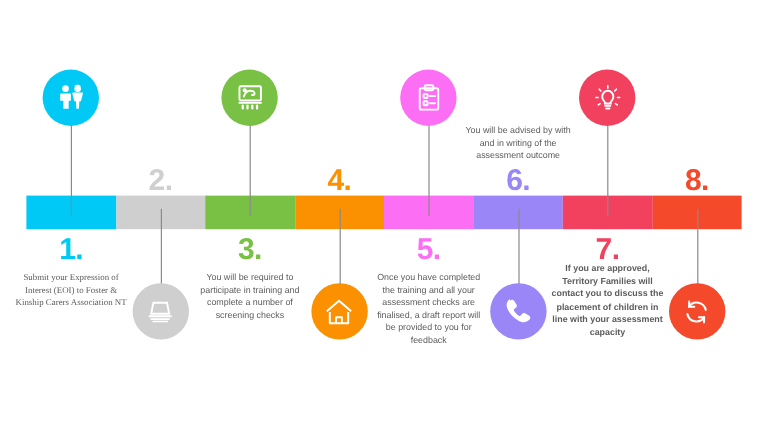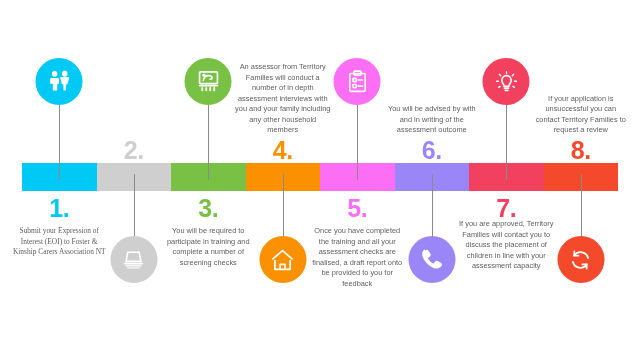--- a/index.html
+++ b/index.html
@@ -116,37 +116,36 @@
         <div class="circ" style="background: rgb(251, 144, 0); top: 236px;">
           <span>
     <svg viewBox="0 0 32 32" fill="none" stroke="#fff" stroke-width="2.1" stroke-linejoin="round">
       <path d="M3.5 15.2 16 4.5l12.5 10.7"></path>
       <path d="M6.6 16.1v11.4h18.8V16.1"></path>
       <path d="M13 27.5v-6.1h6v6.1" stroke-width="1.9"></path>
     </svg>
           </span>
         </div>
         <div class="num above" style="color: rgb(251, 144, 0);">4.</div>
-        <div class="txt" style="color: rgb(93, 93, 93); bottom: 224px;">An assessor from Territory Families will conduct a number of in depth assessment interviews with you and your family including any other household members</div>
       </div>
       <div class="step" style="left: 320px; width: 74.5px;">
         <div class="conn up" style="background: rgb(138, 138, 138); top: 105px; height: 75px;"></div>
         <div class="circ" style="background: rgb(252, 110, 244); top: 58px;">
           <span>
     <svg viewBox="0 0 32 32" fill="none" stroke="#fff" stroke-width="2">
       <rect x="6.5" y="5.5" width="19" height="22" rx="1.6"></rect>
       <rect x="11.5" y="2.6" width="9" height="5" rx="1.4"></rect>
       <rect x="10.5" y="11.6" width="4" height="4" rx=".7"></rect>
       <rect x="10.5" y="19" width="4" height="4" rx=".7"></rect>
       <path d="M16.8 13.6h5.4M16.8 21h5.4" stroke-linecap="round"></path>
     </svg>
           </span>
         </div>
         <div class="num below" style="color: rgb(252, 110, 244);">5.</div>
-        <div class="txt" style="color: rgb(93, 93, 93); top: 226px;">Once you have completed the training and all your assessment checks are finalised, a draft report onto be provided to you for feedback</div>
+        <div class="txt" style="color: rgb(93, 93, 93); top: 226px;">Once you have completed the training and all your assessment checks are finalised, a draft report will be provided to you for feedback</div>
       </div>
       <div class="step" style="left: 394.5px; width: 74.5px;">
         <div class="conn down" style="background: rgb(138, 138, 138); top: 174px; height: 65px;"></div>
         <div class="circ" style="background: rgb(155, 134, 248); top: 236px;">
           <span>
     <svg viewBox="0 0 32 32" fill="#fff">
       <path d="M8.1 4.2c1.6-1.5 3.5-1 4.5.7l2 3.4c.8 1.4.5 2.6-.8 3.6l-1.5 1.1c-.5.4-.6.8-.3 1.4.9 2 3.4 4.6 5.5 5.6.6.3 1.1.2 1.5-.3l1.2-1.5c1-1.3 2.3-1.5 3.7-.7l3.4 2c1.7 1 2.1 3 .5 4.5-2.6 2.5-5.3 3.1-8.7 2-5.8-1.9-12.3-8.5-14.1-14.3-1-3.4-.4-6 2.2-8.5 0 0 .4-.4.5-.5z"></path>
     </svg>
           </span>
         </div>
@@ -158,31 +157,30 @@
         <div class="circ" style="background: rgb(242, 65, 95); top: 58px;">
           <span>
     <svg viewBox="0 0 32 32" fill="none" stroke="#fff" stroke-width="2" stroke-linecap="round">
       <path d="M10.3 14.2c0-3.4 2.6-6 5.7-6s5.7 2.6 5.7 6c0 2.3-1.3 3.6-2.1 4.8-.5.8-.7 1.4-.7 2.3h-5.8c0-.9-.2-1.5-.7-2.3-.8-1.2-2.1-2.5-2.1-4.8z"></path>
       <path d="M13.4 23.6h5.2M14.3 26.3h3.4"></path>
       <path d="M16 3.2v2.3M7.2 6.6l1.6 1.6M24.8 6.6l-1.6 1.6M3.8 15.1h2.3M25.9 15.1h2.3M6.3 22.6l1.8-1.2M25.7 22.6l-1.8-1.2" stroke-width="1.7"></path>
     </svg>
           </span>
         </div>
         <div class="num below" style="color: rgb(242, 65, 95);">7.</div>
-        <div class="txt" style="color: rgb(93, 93, 93); top: 219px;">If you are approved, Territory Families will contact you to discuss the placement of children in line with your assessment capacity</div>
+        <div class="txt" style="color: rgb(93, 93, 93); top: 219px; font-weight: bold;">If you are approved, Territory Families will contact you to discuss the placement of children in line with your assessment capacity</div>
       </div>
       <div class="step" style="left: 543.5px; width: 74.5px;">
         <div class="conn down" style="background: rgb(138, 138, 138); top: 174px; height: 65px;"></div>
         <div class="circ" style="background: rgb(244, 73, 42); top: 236px;">
           <span>
     <svg viewBox="0 0 32 32" fill="none" stroke="#fff" stroke-width="2.2" stroke-linecap="round">
       <path d="M25.4 13.8A9.6 9.6 0 0 0 8.2 10.4"></path>
       <path d="M6.6 18.2a9.6 9.6 0 0 0 17.2 3.4"></path>
       <path d="M8.4 5.4v5.2h5.2"></path>
       <path d="M23.6 26.6v-5.2h-5.2"></path>
     </svg>
           </span>
         </div>
         <div class="num above" style="color: rgb(244, 73, 42);">8.</div>
-        <div class="txt" style="color: rgb(93, 93, 93); bottom: 224px;">If your application is unsuccessful you can contact Territory Families to request a review</div>
       </div>
     </div>
 </div>
 
 </body></html>

